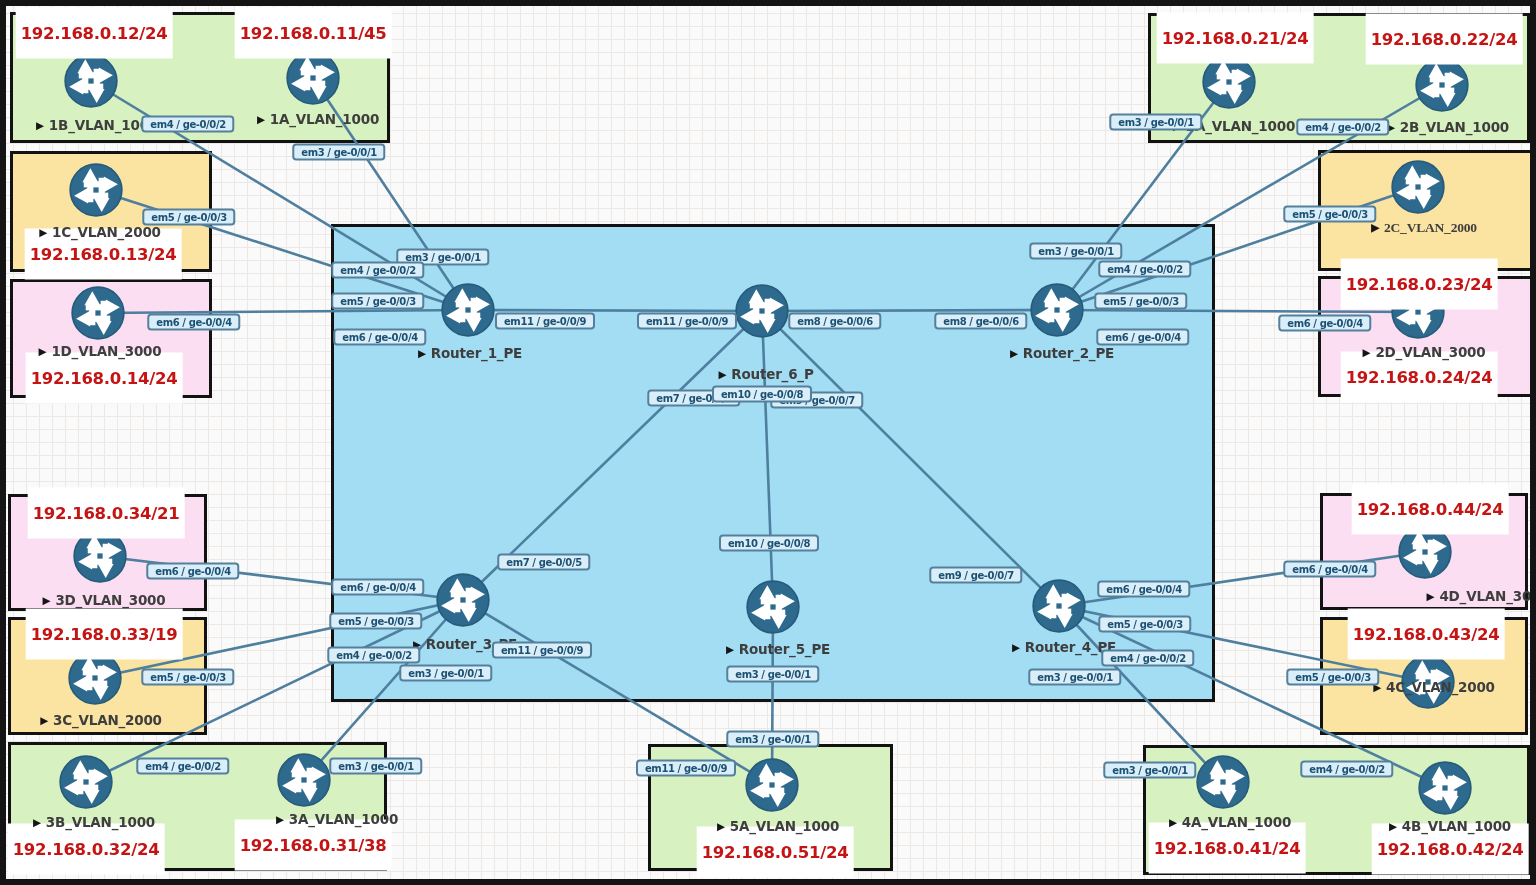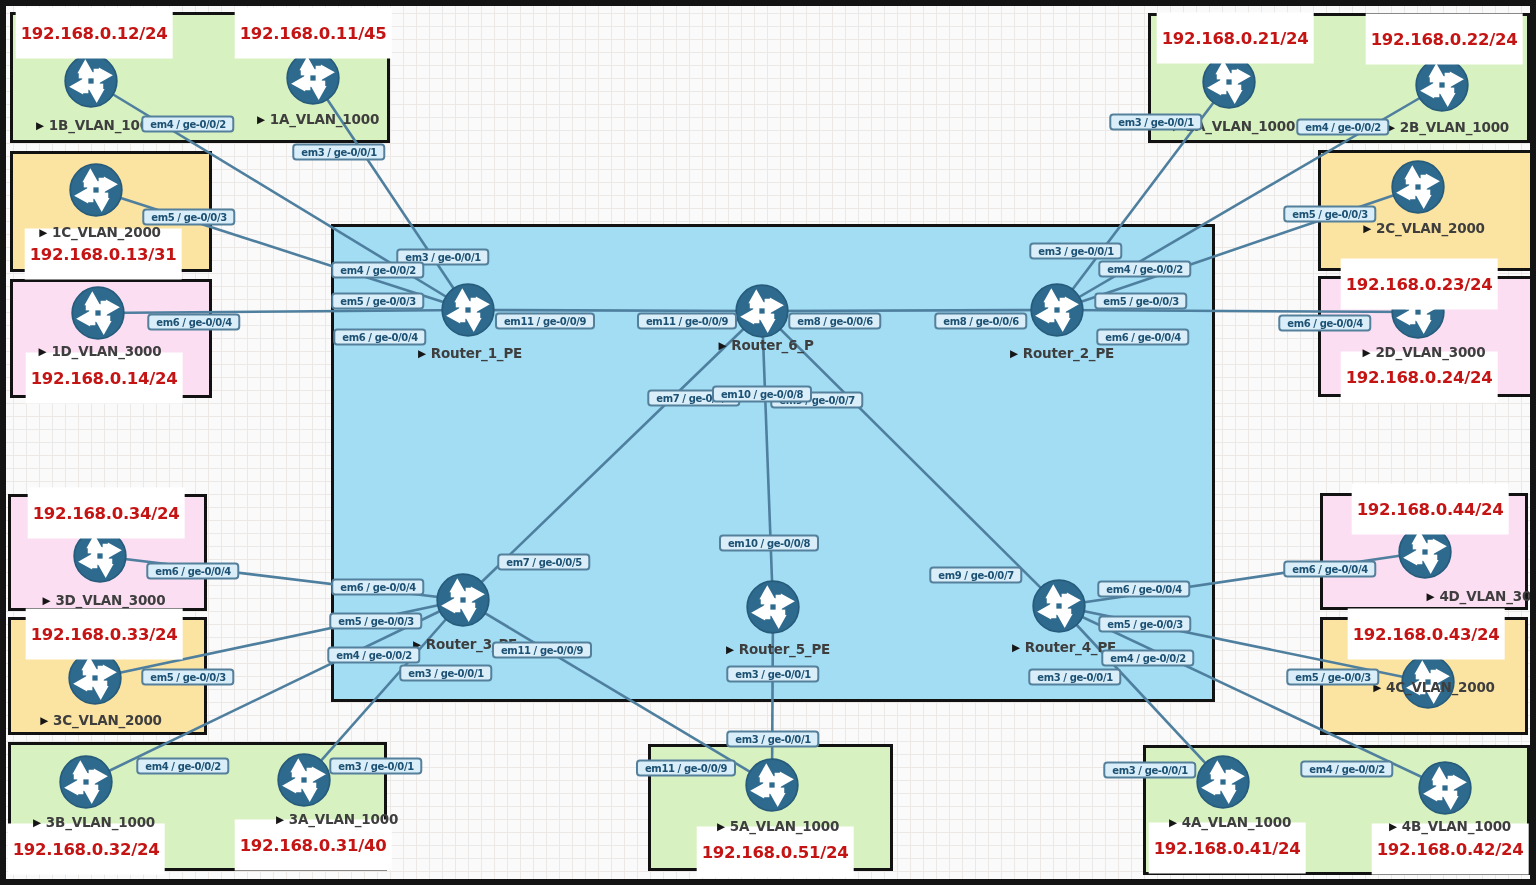--- a/index.html
+++ b/index.html
@@ -107,46 +107,46 @@
     <div class="router" style="left: 313px; top: 78px;"><svg viewBox="0 0 64 64" width="56" height="56">
         <use href="#router-sym"></use>
       </svg></div>
     <div class="node-label" style="left: 318px; top: 119px;"><span class="marker">▶</span><span>1A_VLAN_1000</span></div>
     <div class="ip-label" style="left: 94px; top: 33px;">192.168.0.12/24</div>
     <div class="ip-label" style="left: 313px; top: 33px;">192.168.0.11/45</div>
     <div class="router" style="left: 96px; top: 190px;"><svg viewBox="0 0 64 64" width="56" height="56">
         <use href="#router-sym"></use>
       </svg></div>
     <div class="node-label" style="left: 100px; top: 232px;"><span class="marker">▶</span><span>1C_VLAN_2000</span></div>
-    <div class="ip-label" style="left: 103px; top: 254px;">192.168.0.13/31</div>
+    <div class="ip-label" style="left: 103px; top: 254px;">192.168.0.13/24</div>
     <div class="router" style="left: 98px; top: 313px;"><svg viewBox="0 0 64 64" width="56" height="56">
         <use href="#router-sym"></use>
       </svg></div>
     <div class="node-label" style="left: 100px; top: 351px;"><span class="marker">▶</span><span>1D_VLAN_3000</span></div>
     <div class="ip-label" style="left: 104px; top: 378px;">192.168.0.14/24</div>
     <div class="router" style="left: 100px; top: 556px;"><svg viewBox="0 0 64 64" width="56" height="56">
         <use href="#router-sym"></use>
       </svg></div>
     <div class="node-label" style="left: 104px; top: 600px;"><span class="marker">▶</span><span>3D_VLAN_3000</span></div>
-    <div class="ip-label" style="left: 106px; top: 513px;">192.168.0.34/24</div>
+    <div class="ip-label" style="left: 106px; top: 513px;">192.168.0.34/21</div>
     <div class="router" style="left: 95px; top: 678px;"><svg viewBox="0 0 64 64" width="56" height="56">
         <use href="#router-sym"></use>
       </svg></div>
     <div class="node-label" style="left: 101px; top: 720px;"><span class="marker">▶</span><span>3C_VLAN_2000</span></div>
-    <div class="ip-label" style="left: 104px; top: 634px;">192.168.0.33/24</div>
+    <div class="ip-label" style="left: 104px; top: 634px;">192.168.0.33/19</div>
     <div class="router" style="left: 86px; top: 782px;"><svg viewBox="0 0 64 64" width="56" height="56">
         <use href="#router-sym"></use>
       </svg></div>
     <div class="node-label" style="left: 94px; top: 822px;"><span class="marker">▶</span><span>3B_VLAN_1000</span></div>
     <div class="router" style="left: 304px; top: 780px;"><svg viewBox="0 0 64 64" width="56" height="56">
         <use href="#router-sym"></use>
       </svg></div>
     <div class="node-label" style="left: 310px; top: 819px; margin-left: 27px;"><span class="marker">▶</span><span>3A_VLAN_1000</span></div>
     <div class="ip-label" style="left: 86px; top: 849px;">192.168.0.32/24</div>
-    <div class="ip-label" style="left: 313px; top: 845px;">192.168.0.31/40</div>
+    <div class="ip-label" style="left: 313px; top: 845px;">192.168.0.31/38</div>
     <div class="router" style="left: 772px; top: 785px;"><svg viewBox="0 0 64 64" width="56" height="56">
         <use href="#router-sym"></use>
       </svg></div>
     <div class="node-label" style="left: 778px; top: 826px;"><span class="marker">▶</span><span>5A_VLAN_1000</span></div>
     <div class="ip-label" style="left: 775px; top: 852px;">192.168.0.51/24</div>
     <div class="router" style="left: 1223px; top: 782px;"><svg viewBox="0 0 64 64" width="56" height="56">
         <use href="#router-sym"></use>
       </svg></div>
     <div class="node-label" style="left: 1230px; top: 822px;"><span class="marker">▶</span><span>4A_VLAN_1000</span></div>
     <div class="router" style="left: 1445px; top: 788px;"><svg viewBox="0 0 64 64" width="56" height="56">
@@ -166,40 +166,40 @@
     <div class="node-label" style="left: 1434px; top: 687px;"><span class="marker">▶</span><span>4C_VLAN_2000</span></div>
     <div class="ip-label" style="left: 1426px; top: 634px;">192.168.0.43/24</div>
     <div class="router" style="left: 1418px; top: 312px;"><svg viewBox="0 0 64 64" width="56" height="56">
         <use href="#router-sym"></use>
       </svg></div>
     <div class="node-label" style="left: 1424px; top: 352px;"><span class="marker">▶</span><span>2D_VLAN_3000</span></div>
     <div class="ip-label" style="left: 1419px; top: 377px;">192.168.0.24/24</div>
     <div class="router" style="left: 1418px; top: 187px;"><svg viewBox="0 0 64 64" width="56" height="56">
         <use href="#router-sym"></use>
       </svg></div>
-    <div class="node-label" style="left: 1424px; top: 228px;"><span class="marker">▶</span><span>2C_VLAN_2000</span></div>
+    <div class="node-label" style="left: 1424px; top: 228px; font-family: Liberation Serif, serif;"><span class="marker">▶</span><span>2C_VLAN_2000</span></div>
     <div class="ip-label" style="left: 1419px; top: 253px; margin-top: 31px;">192.168.0.23/24</div>
     <div class="router" style="left: 1229px; top: 82px;"><svg viewBox="0 0 64 64" width="56" height="56">
         <use href="#router-sym"></use>
       </svg></div>
     <div class="node-label" style="left: 1234px; top: 126px;"><span class="marker">▶</span><span>2A_VLAN_1000</span></div>
     <div class="router" style="left: 1442px; top: 85px;"><svg viewBox="0 0 64 64" width="56" height="56">
         <use href="#router-sym"></use>
       </svg></div>
     <div class="node-label" style="left: 1448px; top: 127px;"><span class="marker">▶</span><span>2B_VLAN_1000</span></div>
     <div class="ip-label" style="left: 1235px; top: 38px;">192.168.0.21/24</div>
     <div class="ip-label" style="left: 1444px; top: 39px;">192.168.0.22/24</div>
     <div class="router" style="left: 468px; top: 310px;"><svg viewBox="0 0 64 64" width="56" height="56">
         <use href="#router-sym"></use>
       </svg></div>
     <div class="node-label" style="left: 470px; top: 353px;"><span class="marker">▶</span><span>Router_1_PE</span></div>
     <div class="router" style="left: 762px; top: 311px;"><svg viewBox="0 0 64 64" width="56" height="56">
         <use href="#router-sym"></use>
       </svg></div>
-    <div class="node-label" style="left: 766px; top: 345px; text-align: center;"><span class="marker">▶</span><span>Router_6_P</span></div>
+    <div class="node-label" style="left: 766px; top: 374px; text-align: center;"><span class="marker">▶</span><span>Router_6_P</span></div>
     <div class="router" style="left: 1057px; top: 310px;"><svg viewBox="0 0 64 64" width="56" height="56">
         <use href="#router-sym"></use>
       </svg></div>
     <div class="node-label" style="left: 1062px; top: 353px;"><span class="marker">▶</span><span>Router_2_PE</span></div>
     <div class="router" style="left: 463px; top: 600px;"><svg viewBox="0 0 64 64" width="56" height="56">
         <use href="#router-sym"></use>
       </svg></div>
     <div class="node-label" style="left: 465px; top: 644px;"><span class="marker">▶</span><span>Router_3_PE</span></div>
     <div class="router" style="left: 773px; top: 607px;"><svg viewBox="0 0 64 64" width="56" height="56">
         <use href="#router-sym"></use>

